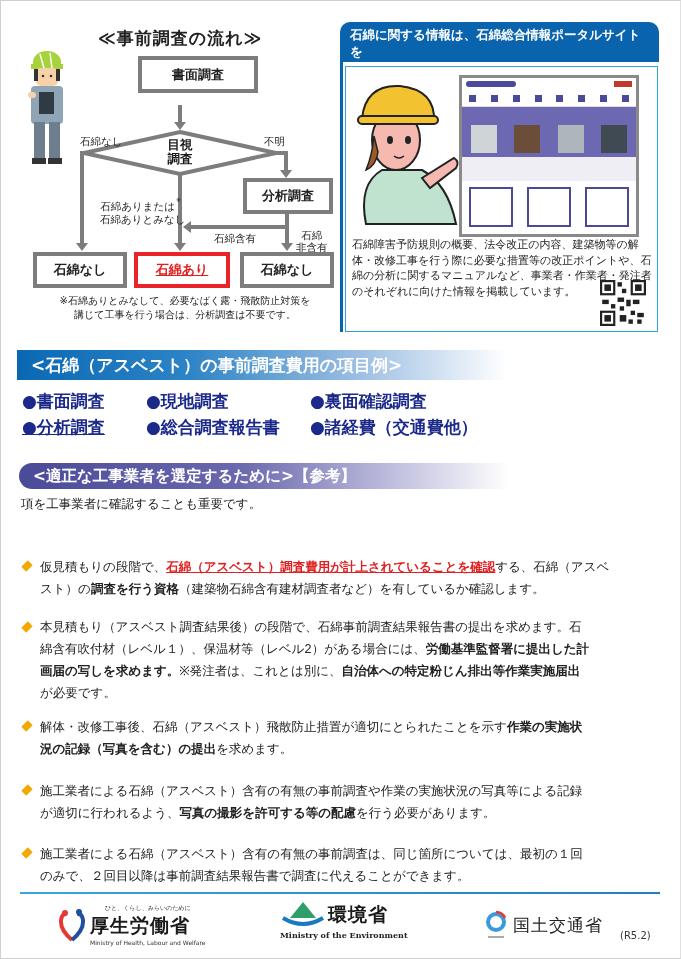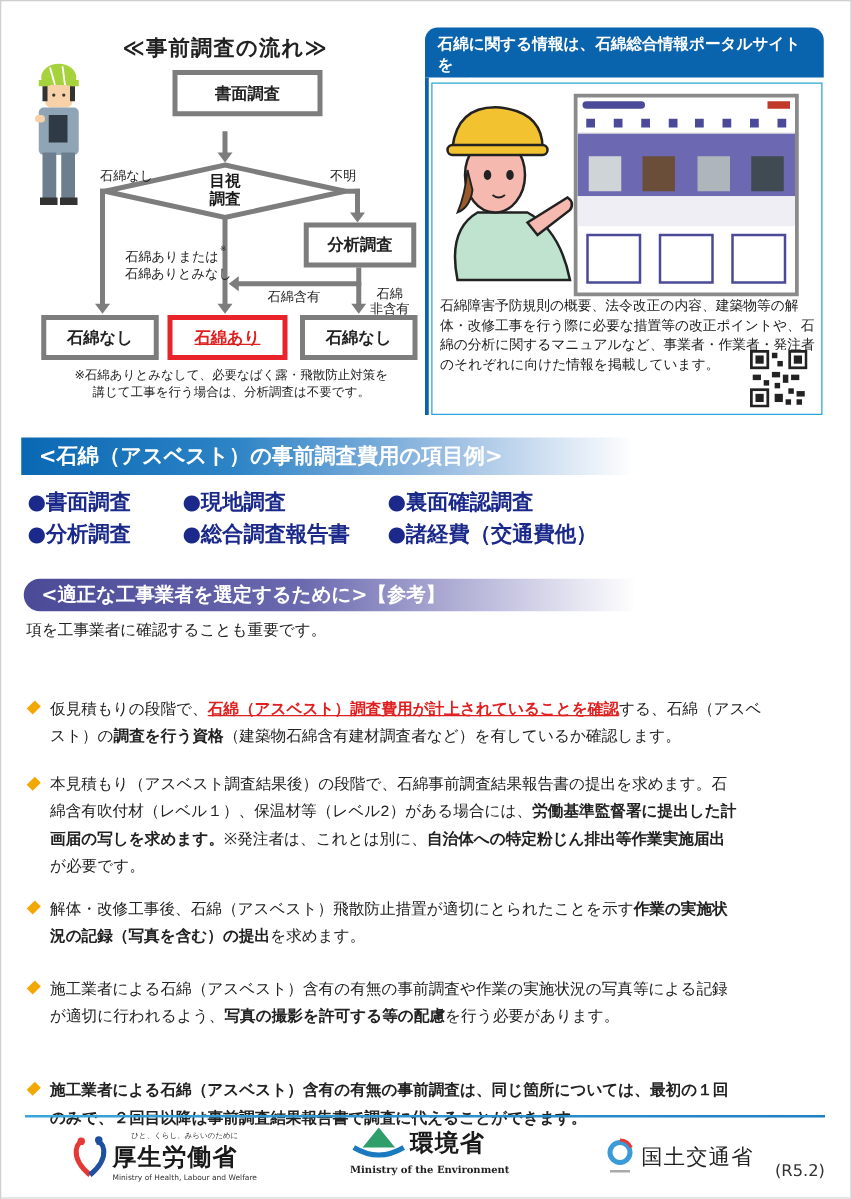--- a/index.html
+++ b/index.html
@@ -41,21 +41,21 @@
   .bullet { position: absolute; left: 22px; width: 640px; font-size: 12.5px; line-height: 22px; color: #222; padding-left: 18px; box-sizing: border-box; }
   .diamond { position: absolute; left: 1px; top: 6px; width: 8px; height: 8px; background: #f2a800; transform: rotate(45deg) scale(0.85,1.15); }
   .b { font-weight: bold; }
   .red { color: #e02020; font-weight: bold; text-decoration: underline; }
 
   
   .footer-line { left: 20px; top: 892px; width: 640px; height: 2px; background: linear-gradient(90deg, #3aa6d9, #1f7fc4); }
   .logo { position: absolute; display: flex; align-items: center; }
   .logo-text-big { font-size: 19px; font-weight: bold; color: #1a1a1a; letter-spacing: 1px; }
   .logo-sub { font-size: 6px; color: #333; white-space: nowrap; }
-  .version { left: 620px; top: 930px; font-size: 13px; color: #333; }
+  .version { left: 620px; top: 930px; font-size: 10px; color: #333; }
 </style>
 </head>
 <body>
 
 <div class="frame"></div>
 
 <div class="abs flow-title">≪事前調査の流れ≫</div>
 
 <svg class="abs worker" viewBox="0 0 50 118">
   <ellipse cx="25" cy="14" rx="14" ry="11" fill="#a6d33b"></ellipse>
@@ -205,21 +205,21 @@
       <rect x="17" y="18" width="2" height="2"></rect>
       <rect x="1" y="9" width="3" height="2"></rect>
       <rect x="5" y="11" width="2" height="2"></rect>
   </g>
 </svg>
 
 <div class="abs cost-head">&lt;石綿（アスベスト）の事前調査費用の項目例&gt;</div>
 <div class="cost-item" style="left:22px;top:390px;">●書面調査</div>
 <div class="cost-item" style="left:146px;top:390px;">●現地調査</div>
 <div class="cost-item" style="left:310px;top:390px;">●裏面確認調査</div>
-<div class="cost-item" style="left:22px;top:416px;">●分析調査</div>
+<div class="cost-item" style="left:22px;top:416px;text-decoration:underline;">●分析調査</div>
 <div class="cost-item" style="left:146px;top:416px;">●総合調査報告書</div>
 <div class="cost-item" style="left:310px;top:416px;">●諸経費（交通費他）</div>
 
 <div class="abs ref-head">&lt;適正な工事業者を選定するために&gt;【参考】</div>
 <div class="abs intro">
   <div>項を工事業者に確認することも重要です。</div>
 </div>
 
 <div class="bullet" style="top:556px;">
   <span class="diamond"></span>
@@ -240,21 +240,21 @@
   <span>解体・改修工事後、石綿（アスベスト）飛散防止措置が適切にとられたことを示す</span><span class="b">作業の実施状</span><br>
   <span class="b">況の記録（写真を含む）の提出</span><span>を求めます。</span>
 </div>
 
 <div class="bullet" style="top:780px;">
   <span class="diamond"></span>
   <span>施工業者による石綿（アスベスト）含有の有無の事前調査や作業の実施状況の写真等による記録</span><br>
   <span>が適切に行われるよう、</span><span class="b">写真の撮影を許可する等の配慮</span><span>を行う必要があります。</span>
 </div>
 
-<div class="bullet" style="top:861px;font-weight:bold;">
+<div class="bullet" style="top:843px;">
   <span class="diamond"></span>
   <span>施工業者による石綿（アスベスト）含有の有無の事前調査は、同じ箇所については、最初の１回</span><br>
   <span>のみで、２回目以降は事前調査結果報告書で調査に代えることができます。</span>
 </div>
 
 <div class="abs footer-line"></div>
 
 <div class="logo" style="left:58px;top:904px;">
   <svg width="28" height="34" viewBox="0 0 28 34">
     <path d="M14 32 Q2 22 3 12 Q4 5 9 6" stroke="#e53935" stroke-width="4" fill="none"></path>

